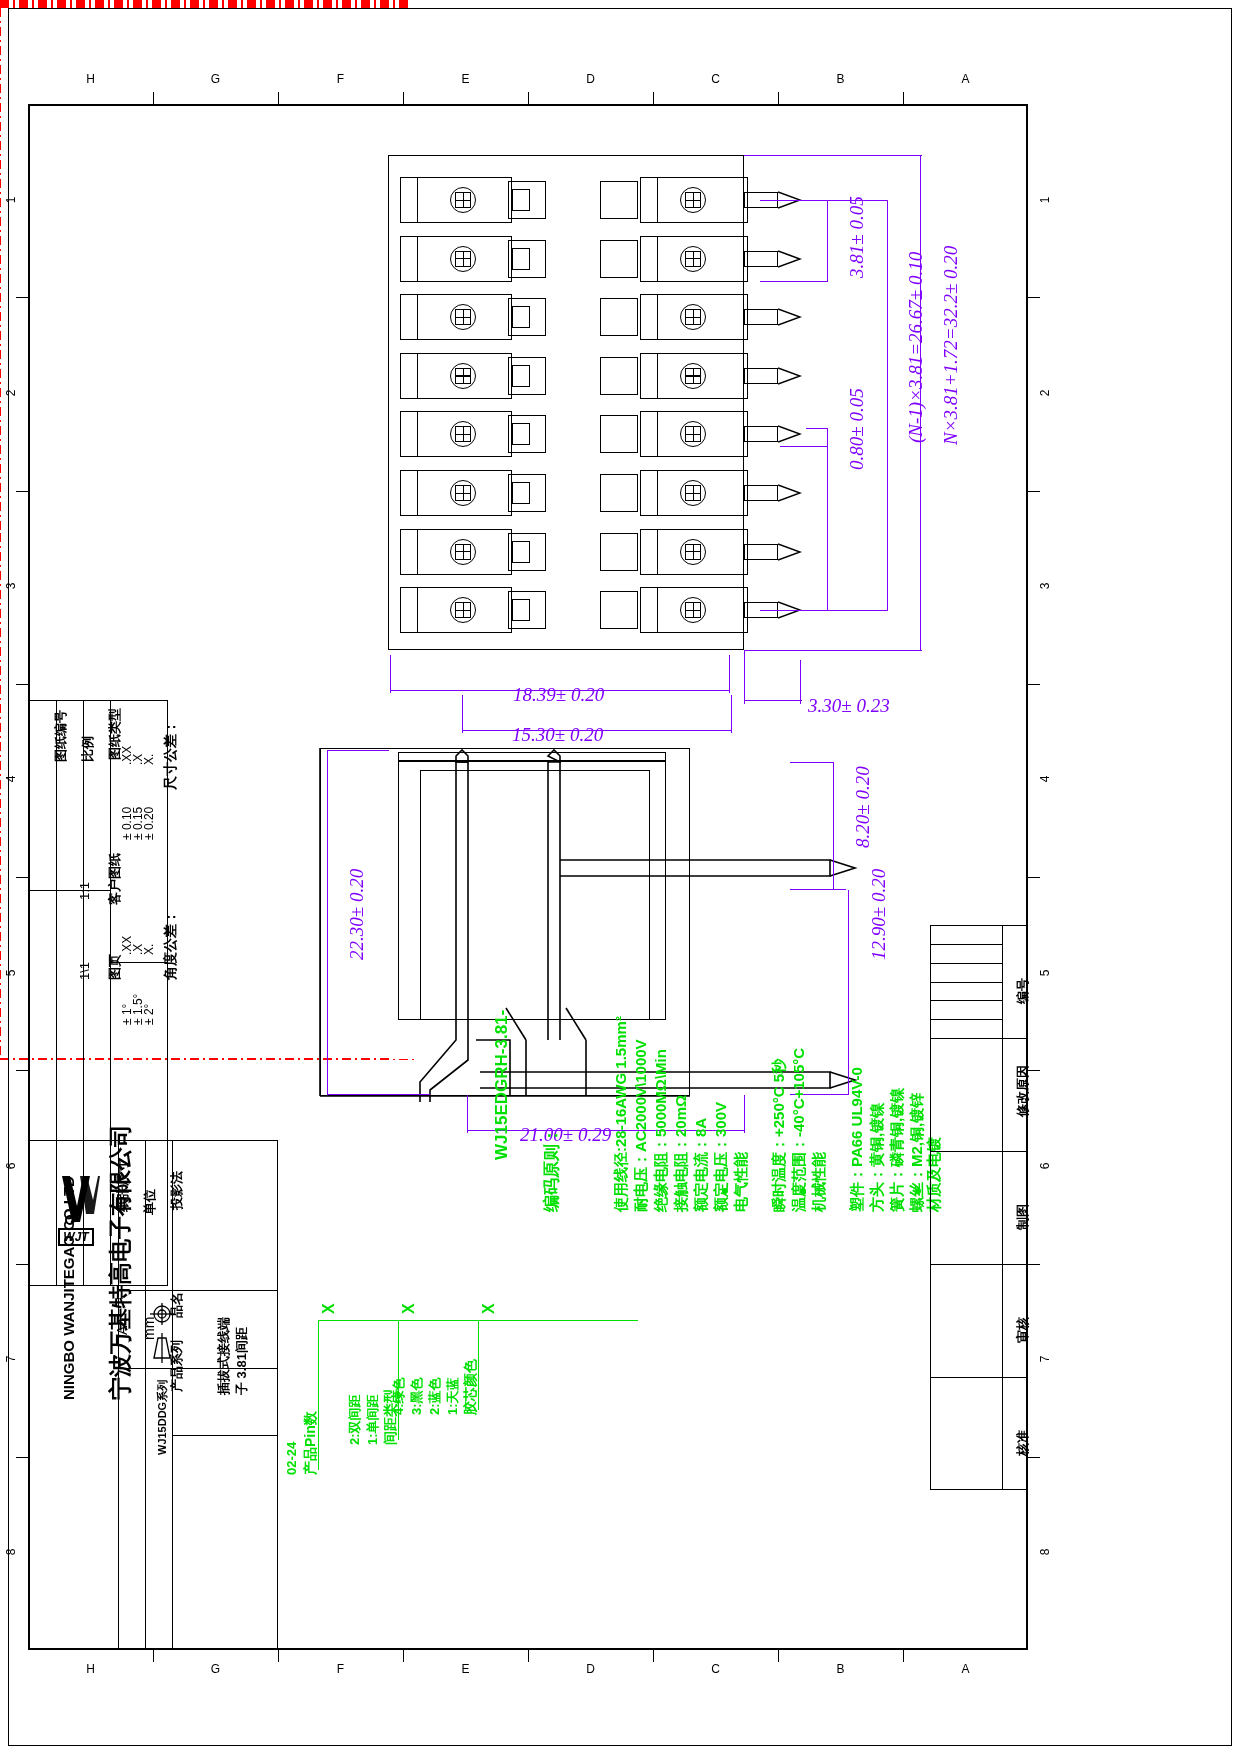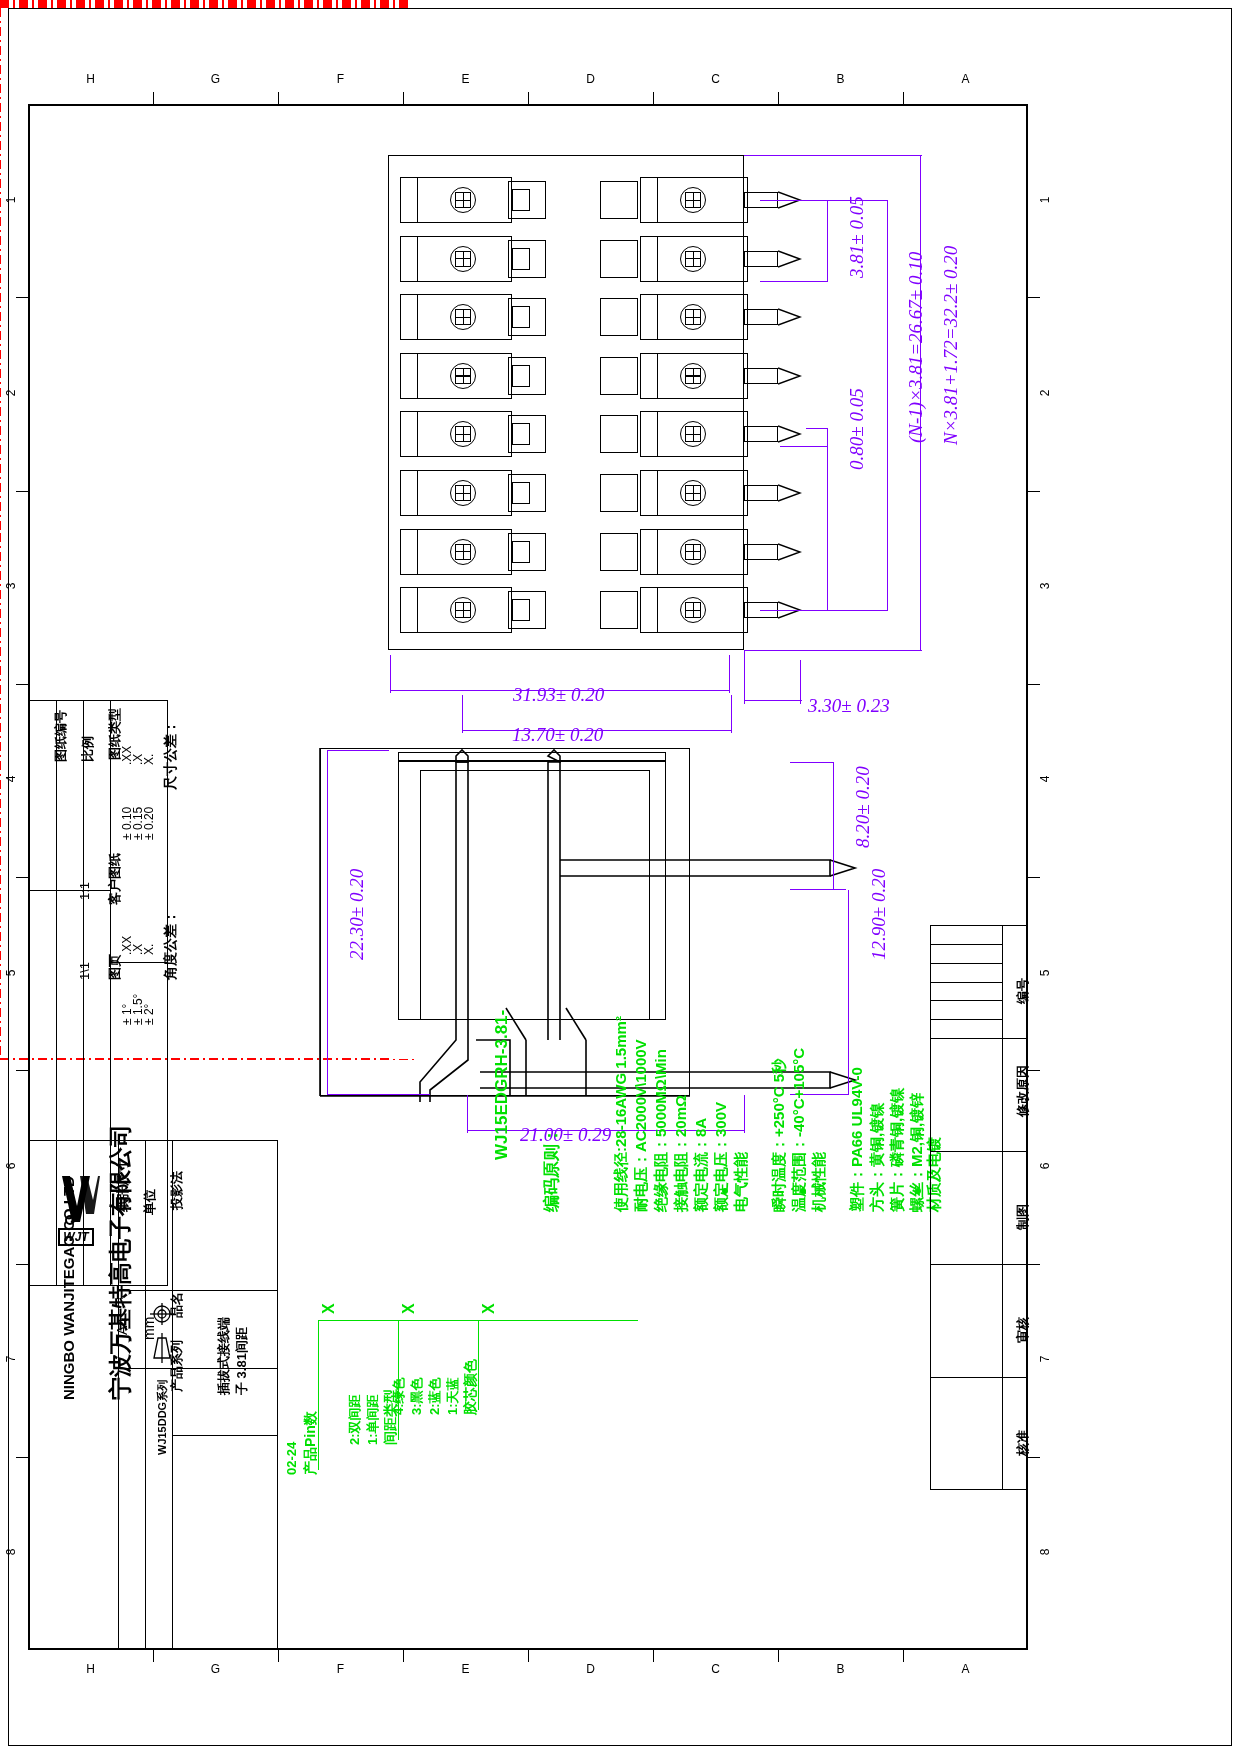--- a/index.html
+++ b/index.html
@@ -329,26 +329,26 @@
     <div class="dimtxt" style="left:905px;top:443px;transform:rotate(-90deg);">(N-1)×3.81=26.67± 0.10</div>
 
     <div class="lnv" style="left:920px;top:155px;width:1.4px;height:495px;"></div>
     <div class="lnv" style="left:744px;top:155px;width:178px;height:1.4px;"></div>
     <div class="lnv" style="left:744px;top:650px;width:178px;height:1.4px;"></div>
     <div class="dimtxt" style="left:940px;top:445px;transform:rotate(-90deg);">N×3.81+1.72=32.2± 0.20</div>
 
     <div class="lnv" style="left:390px;top:690px;width:340px;height:1.4px;"></div>
     <div class="lnv" style="left:390px;top:655px;width:1.4px;height:38px;"></div>
     <div class="lnv" style="left:729px;top:655px;width:1.4px;height:38px;"></div>
-    <div class="dimtxt" style="left:513px;top:684px;">31.93± 0.20</div>
+    <div class="dimtxt" style="left:513px;top:684px;">18.39± 0.20</div>
 
     <div class="lnv" style="left:462px;top:730px;width:270px;height:1.4px;"></div>
     <div class="lnv" style="left:462px;top:695px;width:1.4px;height:38px;"></div>
     <div class="lnv" style="left:731px;top:695px;width:1.4px;height:38px;"></div>
-    <div class="dimtxt" style="left:512px;top:724px;">13.70± 0.20</div>
+    <div class="dimtxt" style="left:512px;top:724px;">15.30± 0.20</div>
 
     <div class="lnv" style="left:744px;top:700px;width:58px;height:1.4px;"></div>
     <div class="lnv" style="left:744px;top:650px;width:1.4px;height:54px;"></div>
     <div class="lnv" style="left:800px;top:660px;width:1.4px;height:44px;"></div>
     <div class="dimtxt" style="left:808px;top:695px;">3.30± 0.23</div>
   </div>
 
   <div>
     <div id="sideview">
         <div class="box" style="left:320px;top:748px;width:370px;height:348px;"></div>

